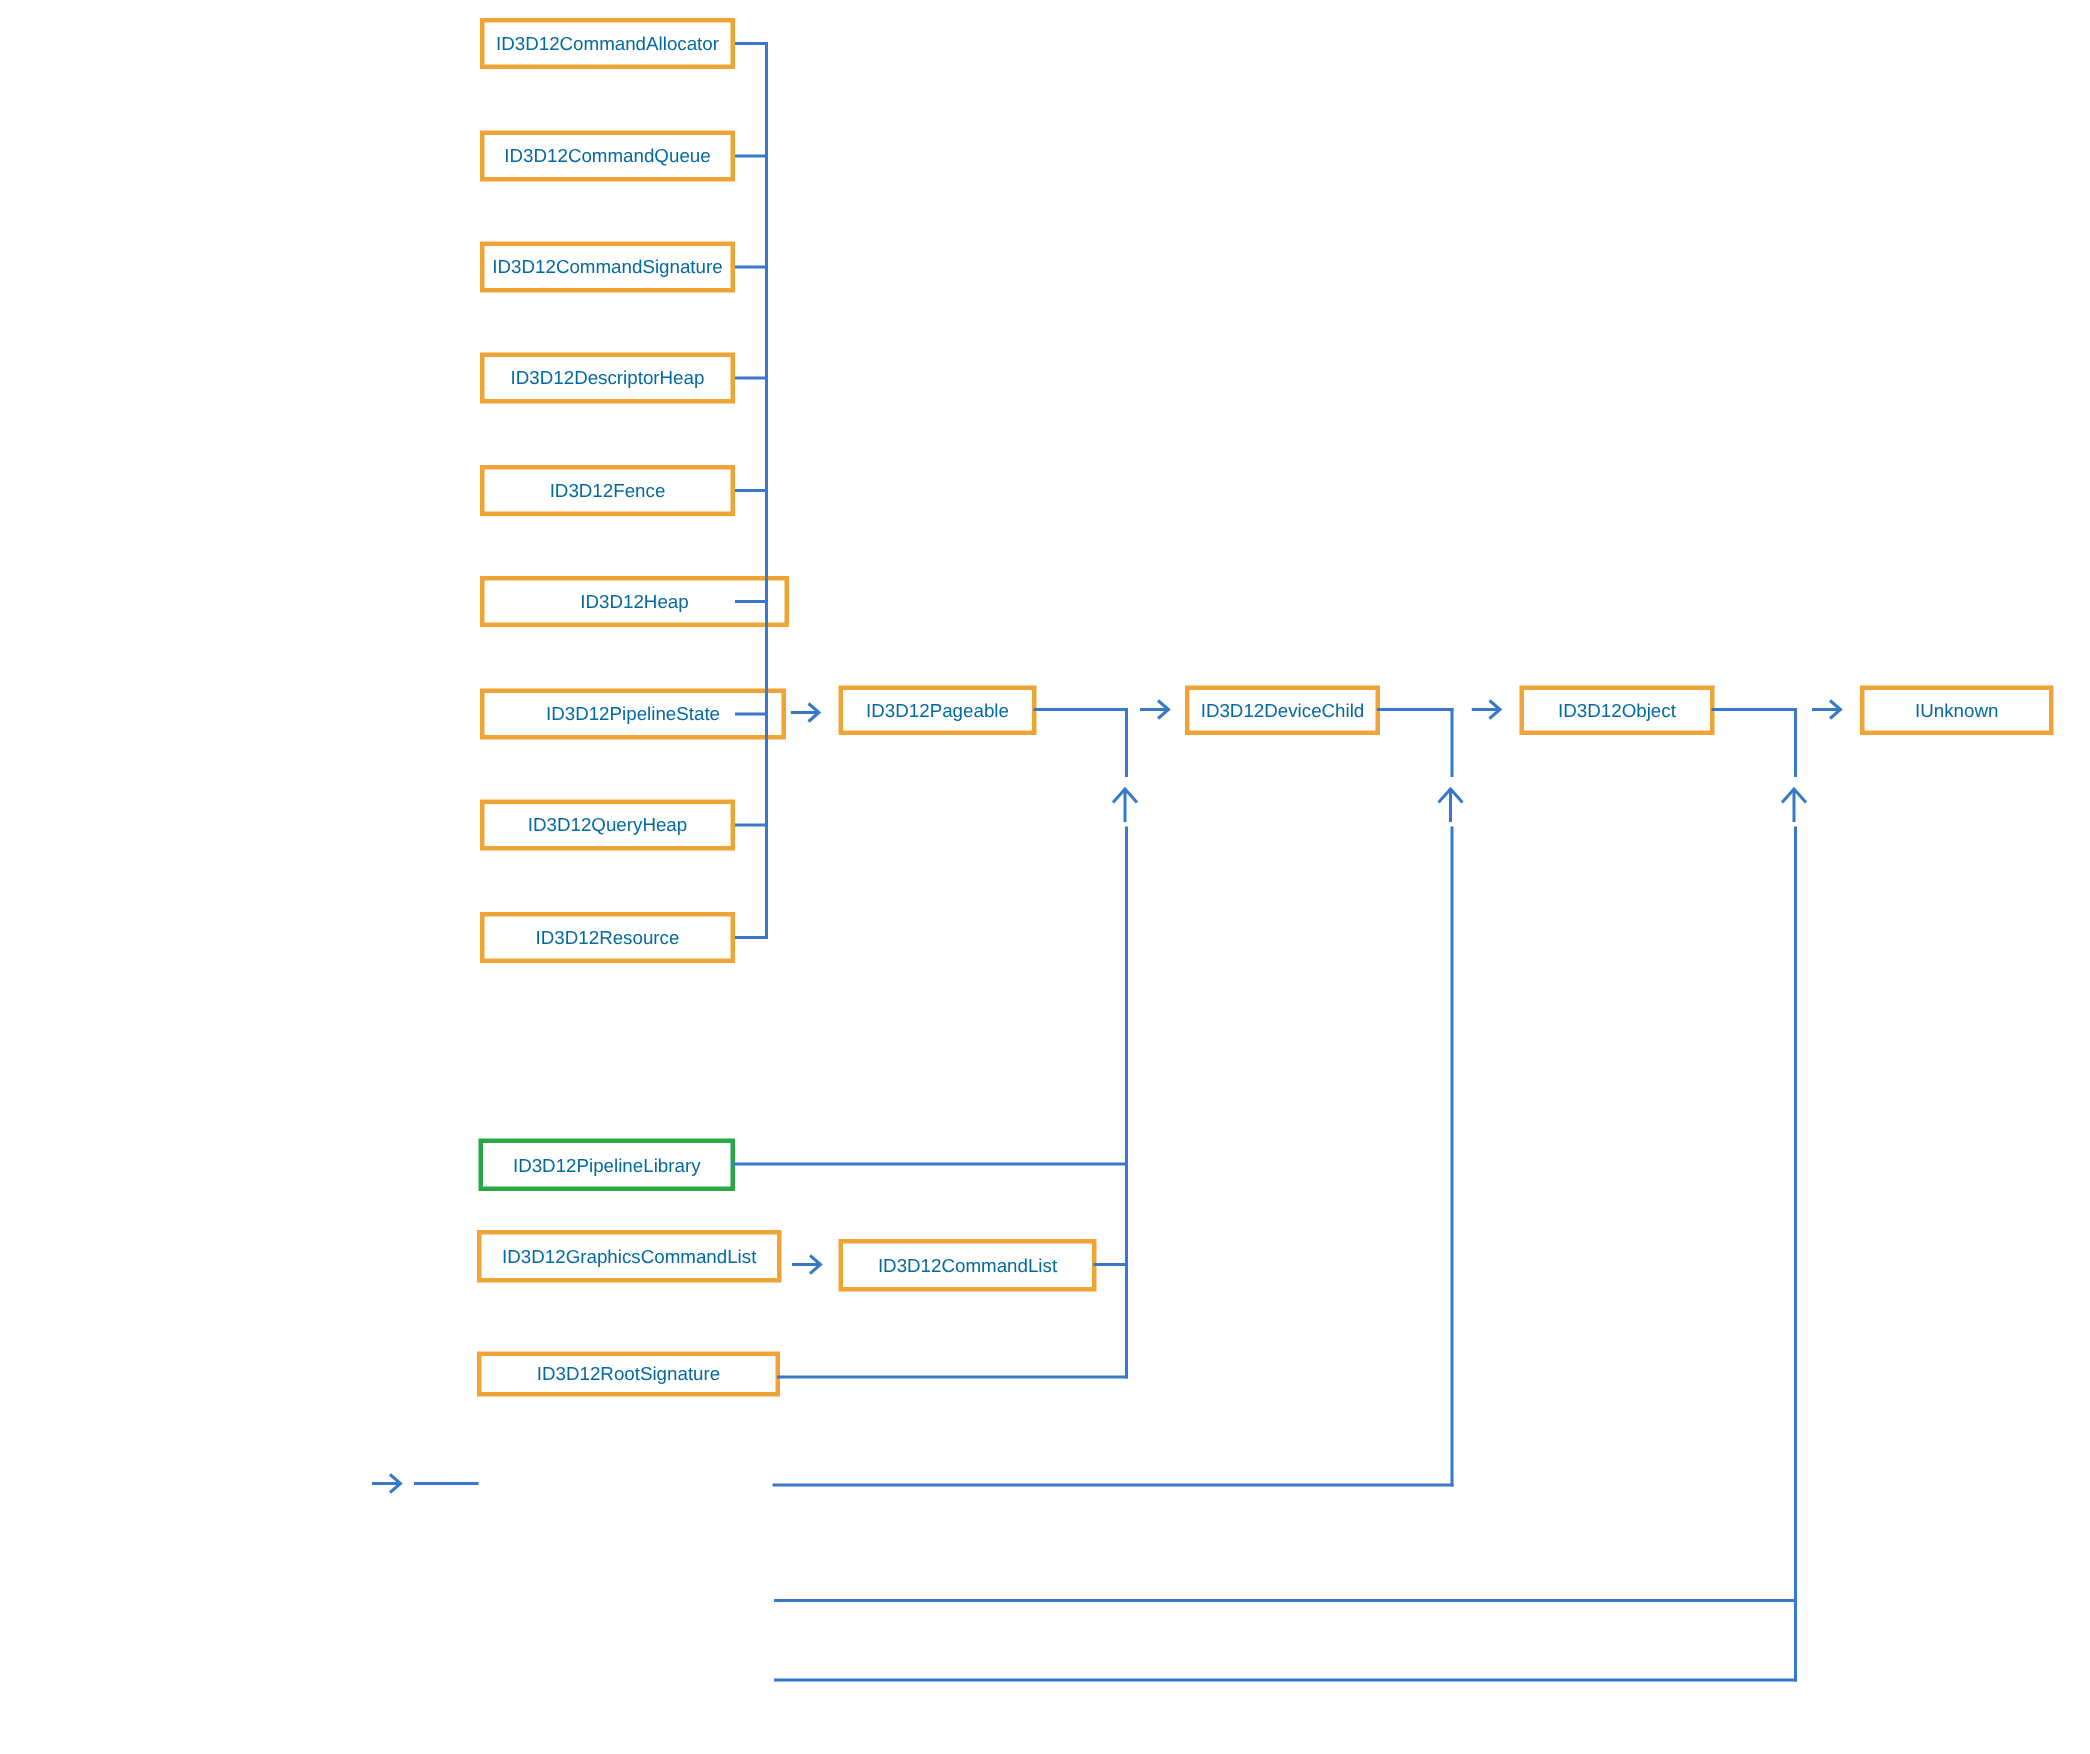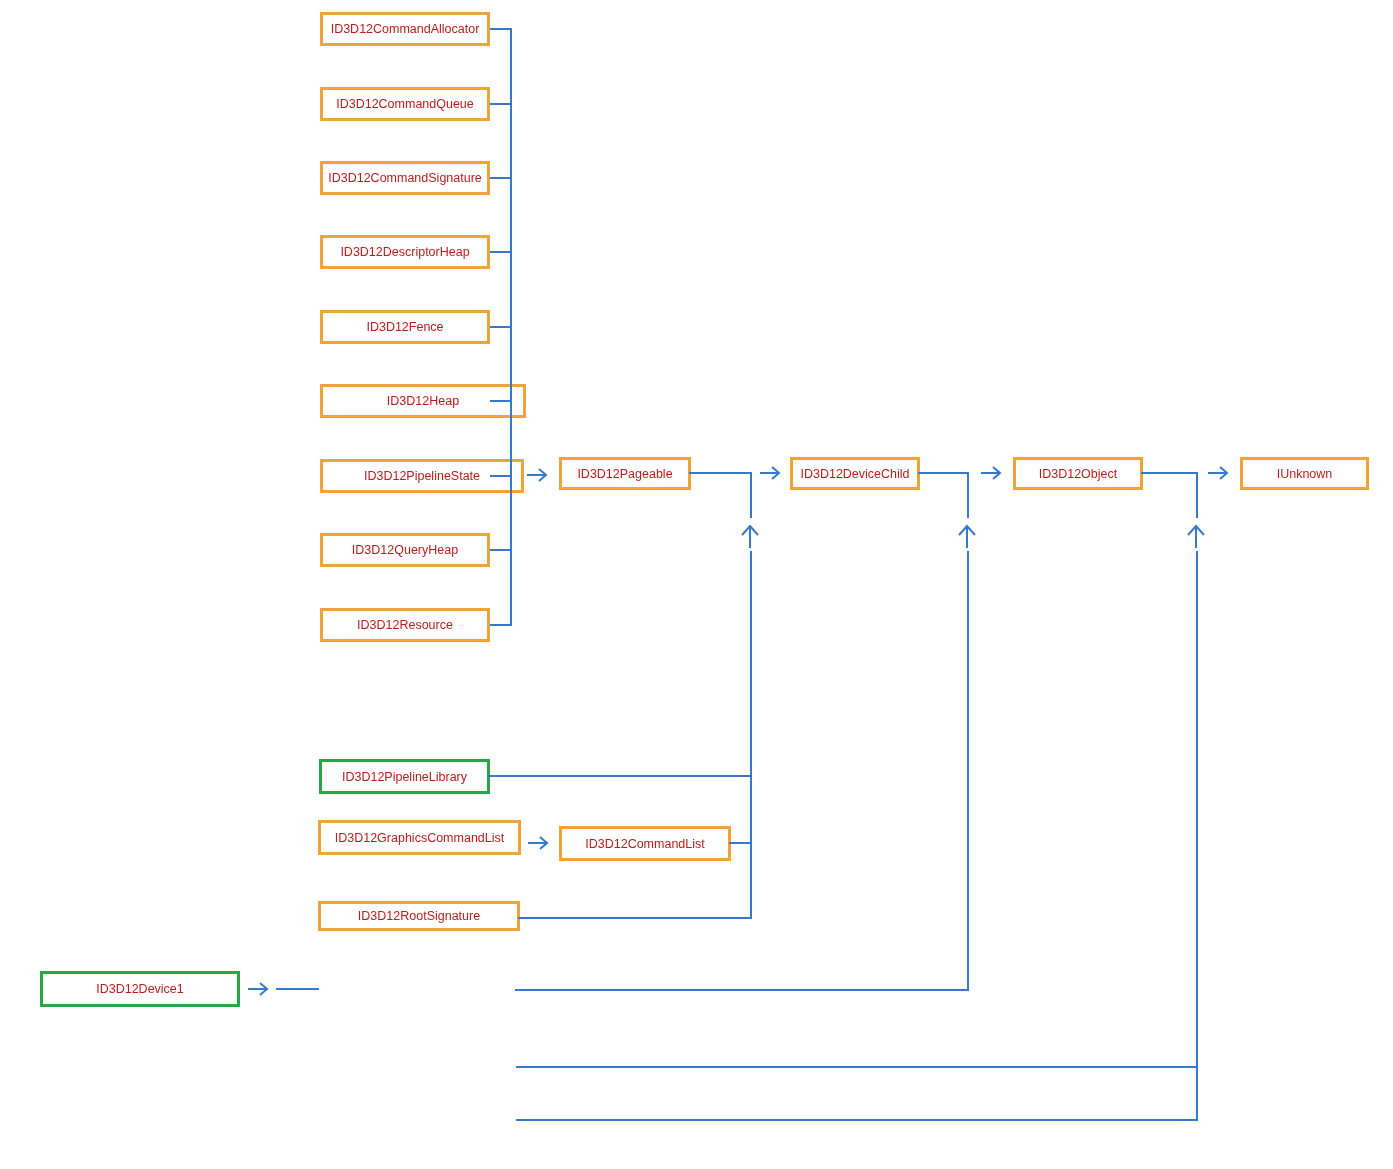--- a/index.html
+++ b/index.html
@@ -3,21 +3,21 @@
 <meta charset="utf-8">
 <style>
   html,body { margin:0; padding:0; background:#ffffff; }
   .canvas {
     position:relative; width:1393px; height:1169px; background:#ffffff;
     font-family:"Liberation Sans", sans-serif; overflow:hidden;
   }
   .node {
     position:absolute; box-sizing:border-box; background:#ffffff;
     display:flex; align-items:center; justify-content:center;
-    font-size:12.5px; color:#b91c1c; white-space:nowrap;
+    font-size:12.5px; color:#0369a1; white-space:nowrap;
   }
   .node.orange { border:3px solid #F0A336; }
   .node.green  { border:3px solid #28A745; }
   .line { position:absolute; background:#3778C8; }
   .h { height:2px; }
   .v { width:2px; }
   .arrow { position:absolute; }
 </style>
 </head>
 <body>
@@ -36,21 +36,20 @@
 
   <div class="node orange" style="left:559px;top:457px;width:132px;height:33px">ID3D12Pageable</div>
   <div class="node orange" style="left:790px;top:457px;width:130px;height:33px">ID3D12DeviceChild</div>
   <div class="node orange" style="left:1013px;top:457px;width:130px;height:33px">ID3D12Object</div>
   <div class="node orange" style="left:1240px;top:457px;width:129px;height:33px">IUnknown</div>
 
   <div class="node green" style="left:319px;top:759px;width:171px;height:35px">ID3D12PipelineLibrary</div>
   <div class="node orange" style="left:318px;top:820px;width:203px;height:35px">ID3D12GraphicsCommandList</div>
   <div class="node orange" style="left:559px;top:826px;width:172px;height:35px">ID3D12CommandList</div>
   <div class="node orange" style="left:318px;top:901px;width:202px;height:30px">ID3D12RootSignature</div>
-  <div class="node green" style="left:40px;top:971px;width:200px;height:36px">ID3D12Device1</div>
 
   <div class="line h" style="left:490px;top:28px;width:21px"></div>
   <div class="line h" style="left:490px;top:103px;width:21px"></div>
   <div class="line h" style="left:490px;top:177px;width:21px"></div>
   <div class="line h" style="left:490px;top:251px;width:21px"></div>
   <div class="line h" style="left:490px;top:326px;width:21px"></div>
   <div class="line h" style="left:490px;top:400px;width:21px"></div>
   <div class="line h" style="left:490px;top:475px;width:21px"></div>
   <div class="line h" style="left:490px;top:549px;width:21px"></div>
   <div class="line h" style="left:490px;top:624px;width:21px"></div>

